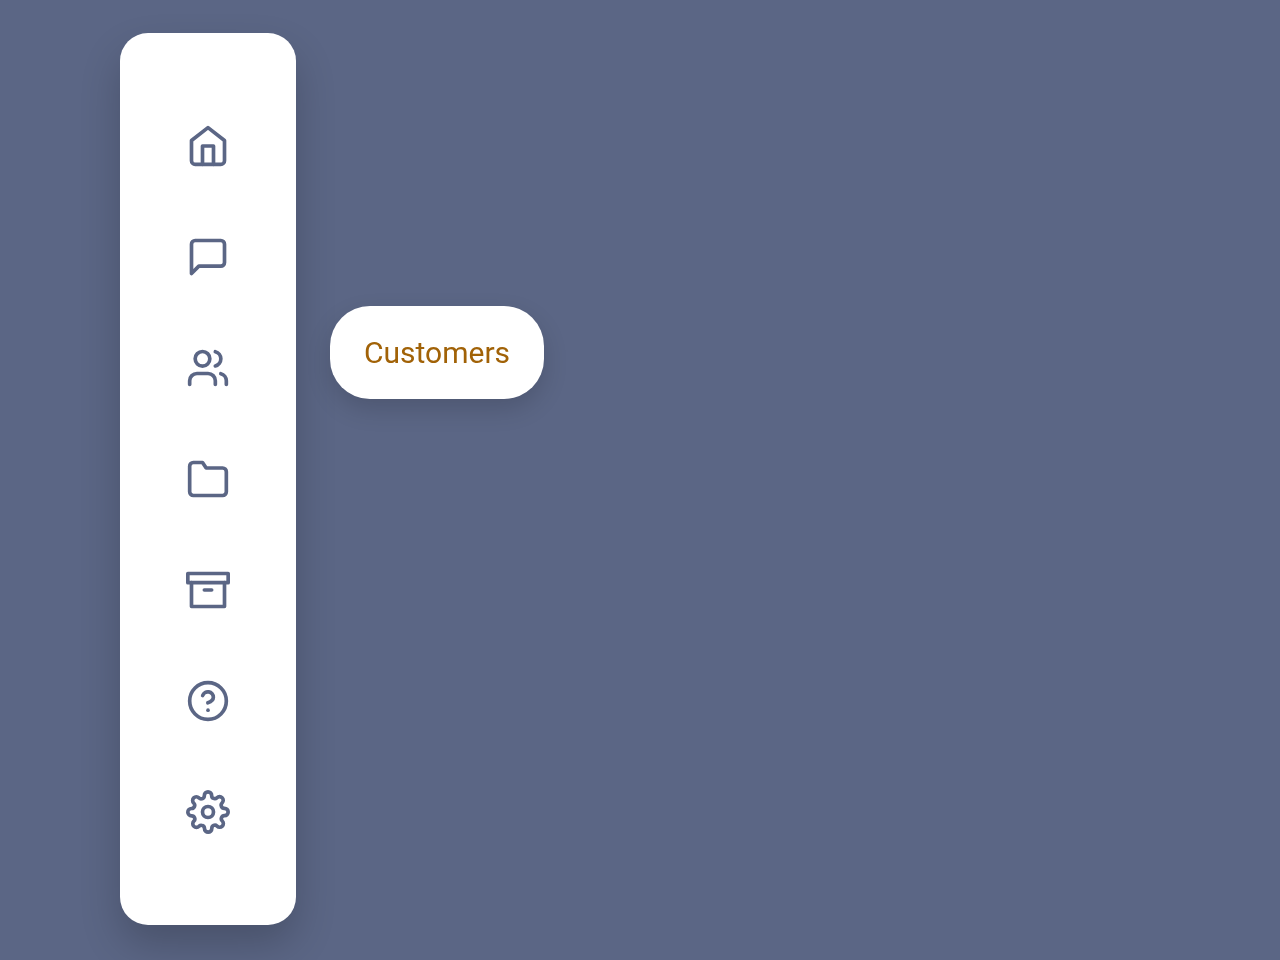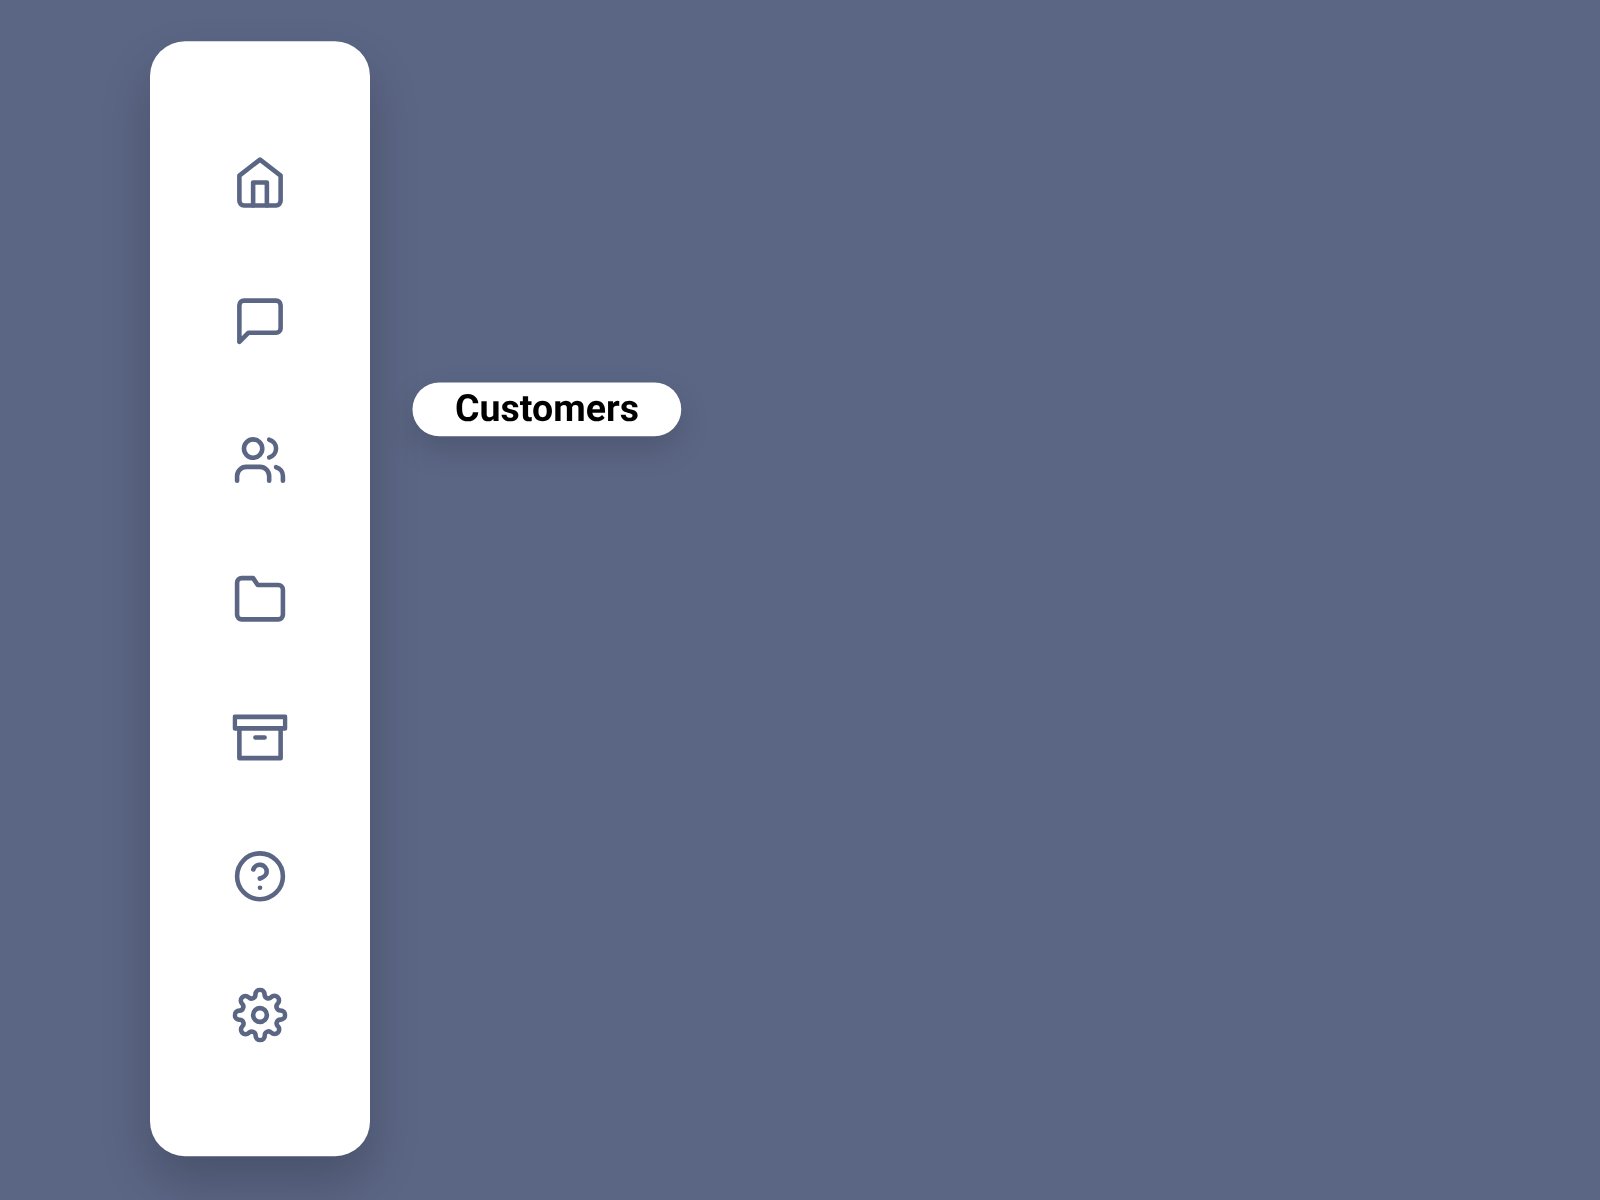--- a/index.html
+++ b/index.html
@@ -55,25 +55,25 @@
       fill: none;
       stroke-linecap: round;
       stroke-linejoin: round;
     }
     .tooltip {
       position: absolute;
       left: 330px;
       top: 306px;
       background: #ffffff;
       border-radius: 40px;
-      padding: 4px 34px;
+      padding: 29px 34px;
       box-shadow: 0 10px 25px rgba(0,0,0,0.15);
       font-size: 30px;
-      color: #000000;
-      font-weight: 700;
+      color: #a16207;
+      font-weight: 400;
       white-space: nowrap;
     }
   </style>
 </head>
 <body>
 
 <nav class="sidebar">
 
   <div class="sidebar-item">
     <span class="icon">

